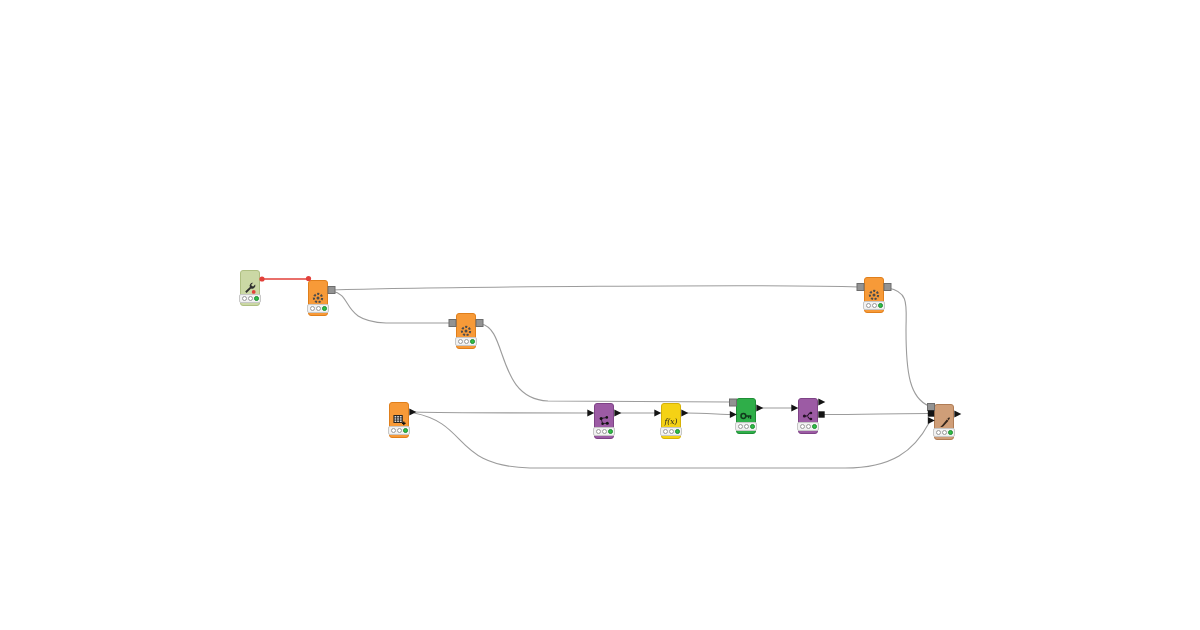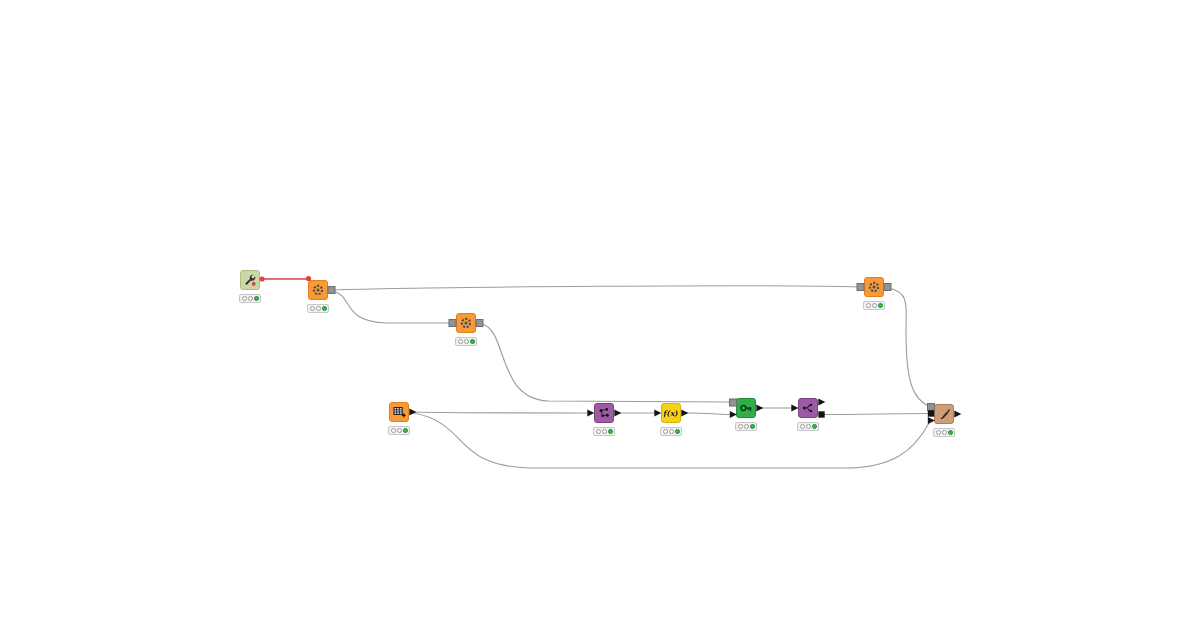--- a/index.html
+++ b/index.html
@@ -1,21 +1,21 @@
 <!DOCTYPE html>
 <html><head>
 <meta charset="utf-8">
 <style>
   html,body{margin:0;padding:0;}
   body{font-family:"DejaVu Sans",sans-serif;background:#ffffff;}
   .canvas{position:relative;width:1200px;height:630px;background:#ffffff;overflow:hidden;}
   .layer{position:absolute;left:0;top:0;width:1200px;height:630px;}
   svg.layer{pointer-events:none;}
-  .node{position:absolute;width:20px;height:20px;border-radius:3px;border:1px solid rgba(0,0,0,.25);
-        box-sizing:border-box;display:flex;align-items:center;justify-content:center;cursor:pointer;font-weight:bold;}
+  .node{position:absolute;width:20px;height:36px;border-radius:3px;border:1px solid rgba(0,0,0,.25);
+        box-sizing:border-box;display:flex;align-items:center;justify-content:center;cursor:pointer;}
   .node svg{display:block;}
   .tl{position:absolute;width:22px;height:9px;background:#f1f1f1;border:1px solid #c7c7c7;border-radius:2px;
       box-sizing:border-box;display:flex;align-items:center;justify-content:space-between;padding:0 1.5px;}
   .tl span{display:block;width:5px;height:5px;border-radius:50%;background:#ffffff;border:1px solid #9a9a9a;box-sizing:border-box;}
   .tl span.lit{background:#2FBE46;border-color:#1e8c31;}
 </style>
 </head>
 <body>
 
 <div class="canvas">

